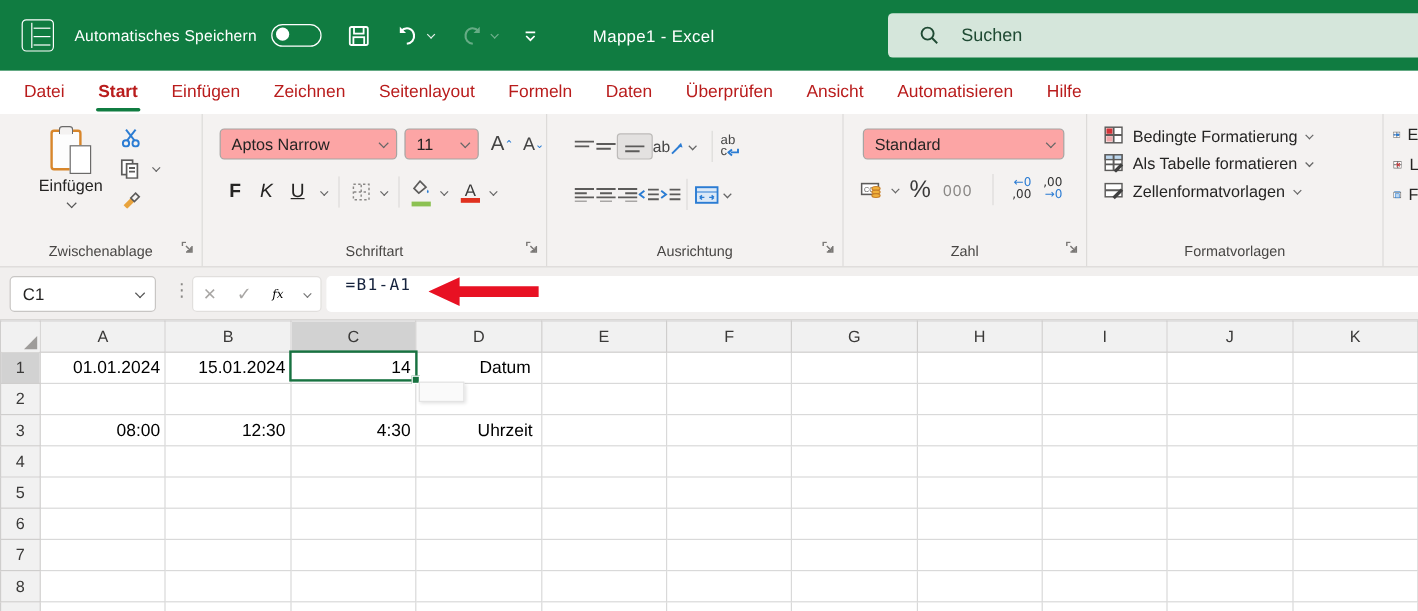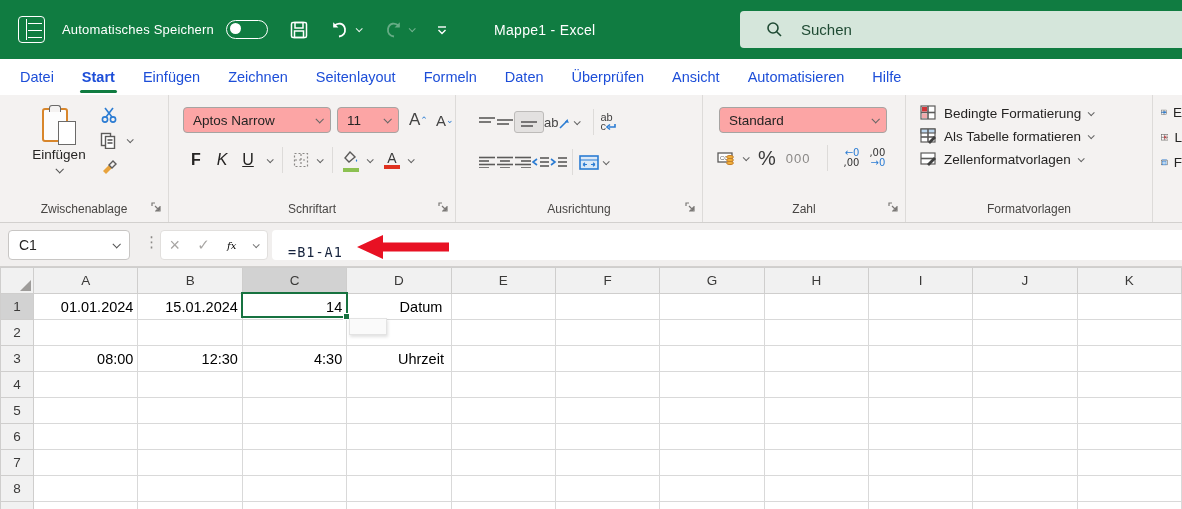--- a/index.html
+++ b/index.html
@@ -30,21 +30,21 @@
   .wb-title { margin-left:46px; font-size:14px; letter-spacing:.3px; }
   .searchbox { position:absolute; left:740px; top:11px; width:442px; height:37px;
     background:#d5e6db; border-radius:4px 0 0 4px; display:flex; align-items:center;
     color:#1f4a33; cursor:text; }
   .searchbox svg { margin-left:26px; }
   .search-text { margin-left:18px; font-size:15px; }
 
   
   .tabsrow { position:absolute; left:0; top:59px; width:1182px; height:36px;
     background:#ffffff; display:flex; align-items:center; padding-left:6px; }
-  .tab { padding:0 14px; font-size:14.5px; color:#1d4ed8; line-height:36px;
+  .tab { padding:0 14px; font-size:14.5px; color:#b91c1c; line-height:36px;
     position:relative; cursor:pointer; white-space:nowrap; }
   .tab.active { font-weight:bold; }
   .tab.active::after { content:""; position:absolute; left:12px; right:12px; bottom:2px;
     height:3px; border-radius:2px; background:#107C41; }
 
   
   .ribbon { position:absolute; left:0; top:95px; width:1182px; height:128px;
     background:#f4f2f1; border-bottom:1px solid #d2d0ce; display:flex; }
   .rgroup { position:relative; height:100%; padding-top:8px; }
   .rgroup + .rgroup { border-left:1px solid #dddbd9; }
@@ -123,21 +123,21 @@
     letter-spacing:0; cursor:col-resize; }
   .fx-box { position:absolute; left:160px; top:7px; width:108px; height:30px; background:#fff;
     border:1px solid #e1dfdd; border-radius:4px; display:flex; align-items:center;
     justify-content:space-around; }
   .fx-cancel { color:#a8a6a4; font-size:18px; cursor:pointer; }
   .fx-enter { color:#a8a6a4; font-size:15px; cursor:pointer; }
   .fx-label { font-family:"DejaVu Serif", serif; font-style:italic; font-size:10px;
     color:#000000; cursor:pointer; }
   .fx-box .chv { color:#777; width:5px; height:5px; cursor:pointer; }
   .fml-field { position:absolute; left:272px; top:7px; right:0; height:30px; background:#fff;
-    border-radius:4px 0 0 4px; display:flex; align-items:flex-end; cursor:text; }
+    border-radius:4px 0 0 4px; display:flex; align-items:flex-start; cursor:text; }
   .fml-text { margin-left:16px; font-family:"DejaVu Sans Mono", monospace; font-size:13.5px;
     color:#16233d; letter-spacing:1px; }
   .red-arrow { margin-left:14px; }
 
   
   .grid { position:absolute; left:0; top:267px; width:1182px; height:242px; background:#fff; }
   table.sheet { border-collapse:collapse; table-layout:fixed; }
   .sheet th, .sheet td { border:1px solid #d9d9d9; padding:0; overflow:hidden; white-space:nowrap; }
   .sheet th { background:#f1f1f1; font-weight:normal; font-size:13.5px; color:#3b3a39;
     height:26px; border-color:#cfcecd; cursor:pointer; }

